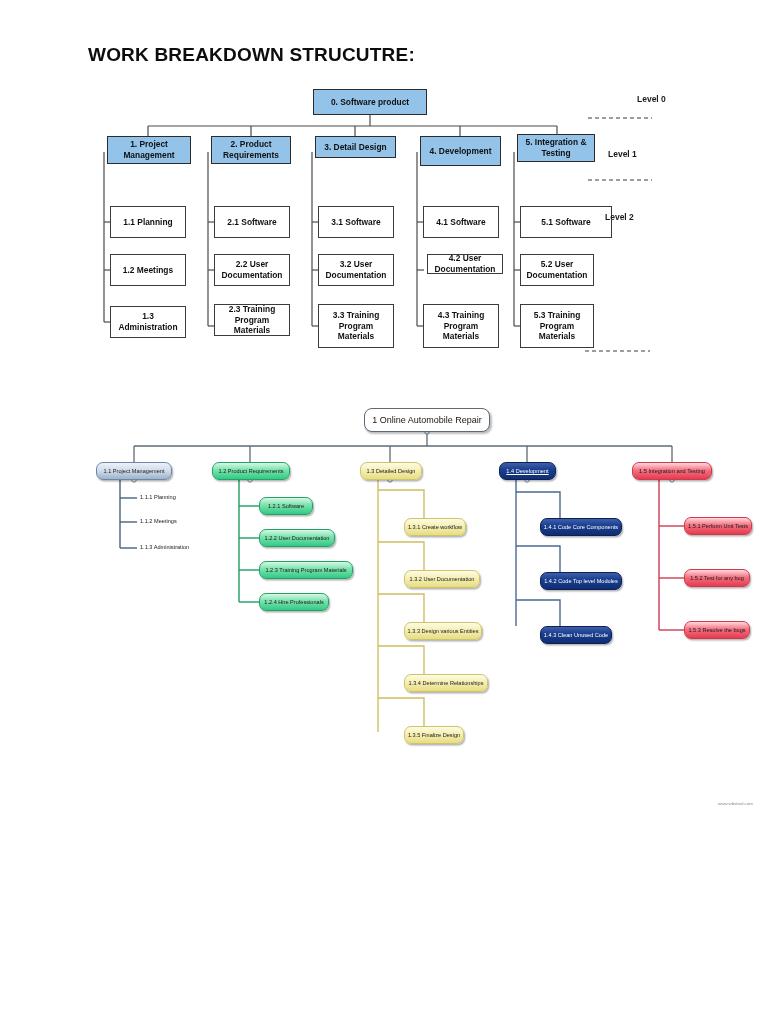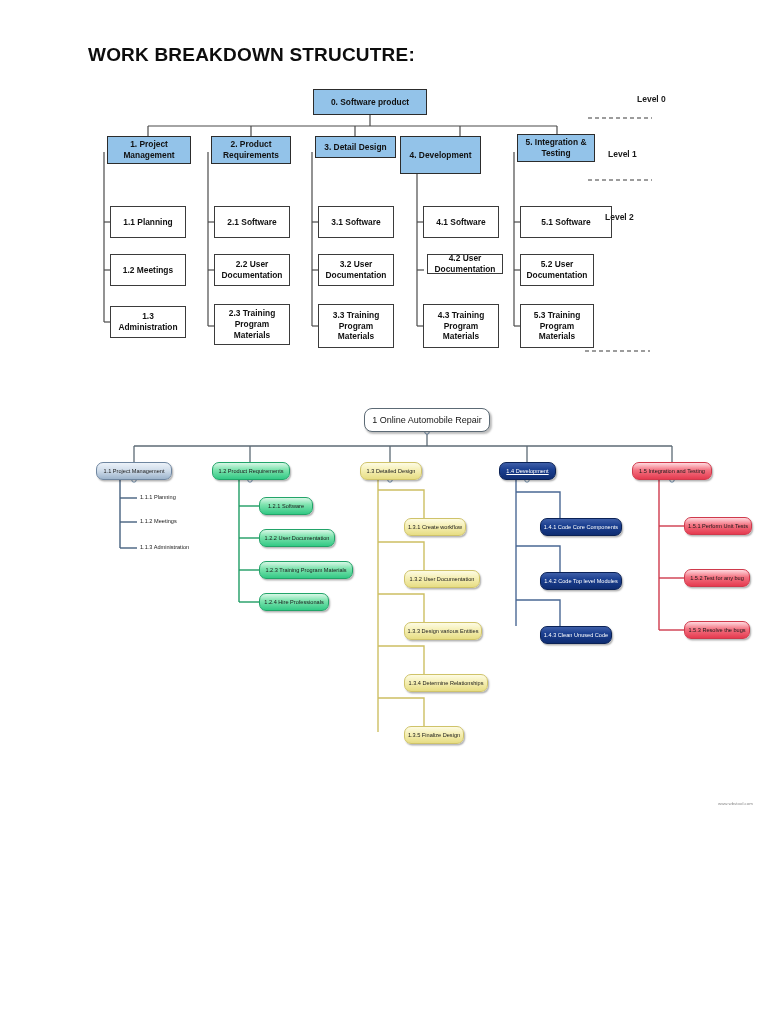--- a/index.html
+++ b/index.html
@@ -144,21 +144,21 @@
 
   <div class="d1box blue" style="left:107px; top:136px; width:84px; height:28px;">
     <span class="txt">1. Project Management</span>
   </div>
   <div class="d1box blue" style="left:211px; top:136px; width:80px; height:28px;">
     <span class="txt">2. Product Requirements</span>
   </div>
   <div class="d1box blue" style="left:315px; top:136px; width:81px; height:22px;">
     <span class="txt">3. Detail Design</span>
   </div>
-  <div class="d1box blue" style="left:400px; top:136px; width:81px; height:38px;">
+  <div class="d1box blue" style="left:420px; top:136px; width:81px; height:30px;">
     <span class="txt">4. Development</span>
   </div>
   <div class="d1box blue" style="left:517px; top:134px; width:78px; height:28px;">
     <span class="txt">5. Integration &amp; Testing</span>
   </div>
 
   <div class="d1box" style="left:110px; top:206px; width:76px; height:32px;">
     <span class="txt">1.1 Planning</span>
   </div>
   <div class="d1box" style="left:110px; top:254px; width:76px; height:32px;">
@@ -167,21 +167,21 @@
   <div class="d1box" style="left:110px; top:306px; width:76px; height:32px;">
     <span class="txt">1.3 Administration</span>
   </div>
 
   <div class="d1box" style="left:214px; top:206px; width:76px; height:32px;">
     <span class="txt">2.1 Software</span>
   </div>
   <div class="d1box" style="left:214px; top:254px; width:76px; height:32px;">
     <span class="txt">2.2 User Documentation</span>
   </div>
-  <div class="d1box" style="left:214px; top:304px; width:76px; height:41px;">
+  <div class="d1box" style="left:214px; top:304px; width:76px; height:32px;">
     <span class="txt">2.3 Training Program Materials</span>
   </div>
 
   <div class="d1box" style="left:318px; top:206px; width:76px; height:32px;">
     <span class="txt">3.1 Software</span>
   </div>
   <div class="d1box" style="left:318px; top:254px; width:76px; height:32px;">
     <span class="txt">3.2 User Documentation</span>
   </div>
   <div class="d1box" style="left:318px; top:304px; width:76px; height:44px;">

